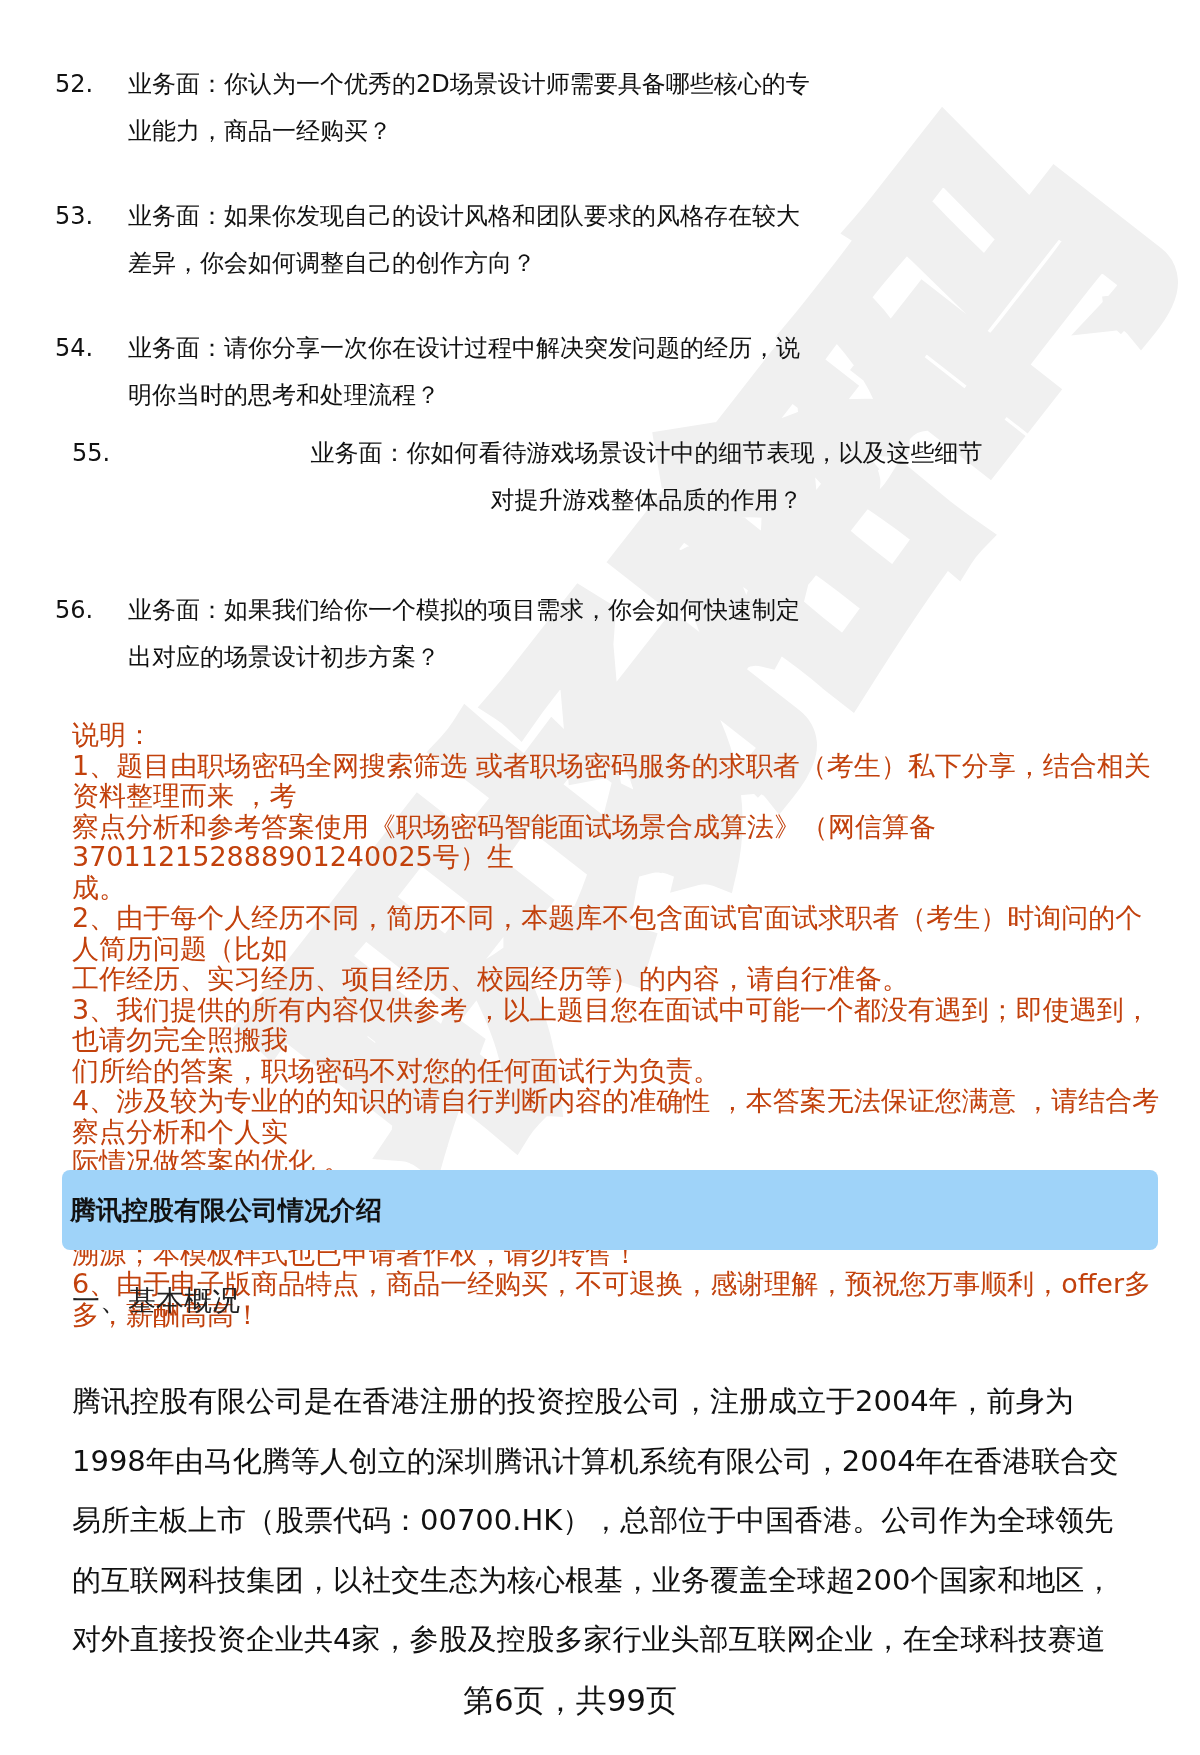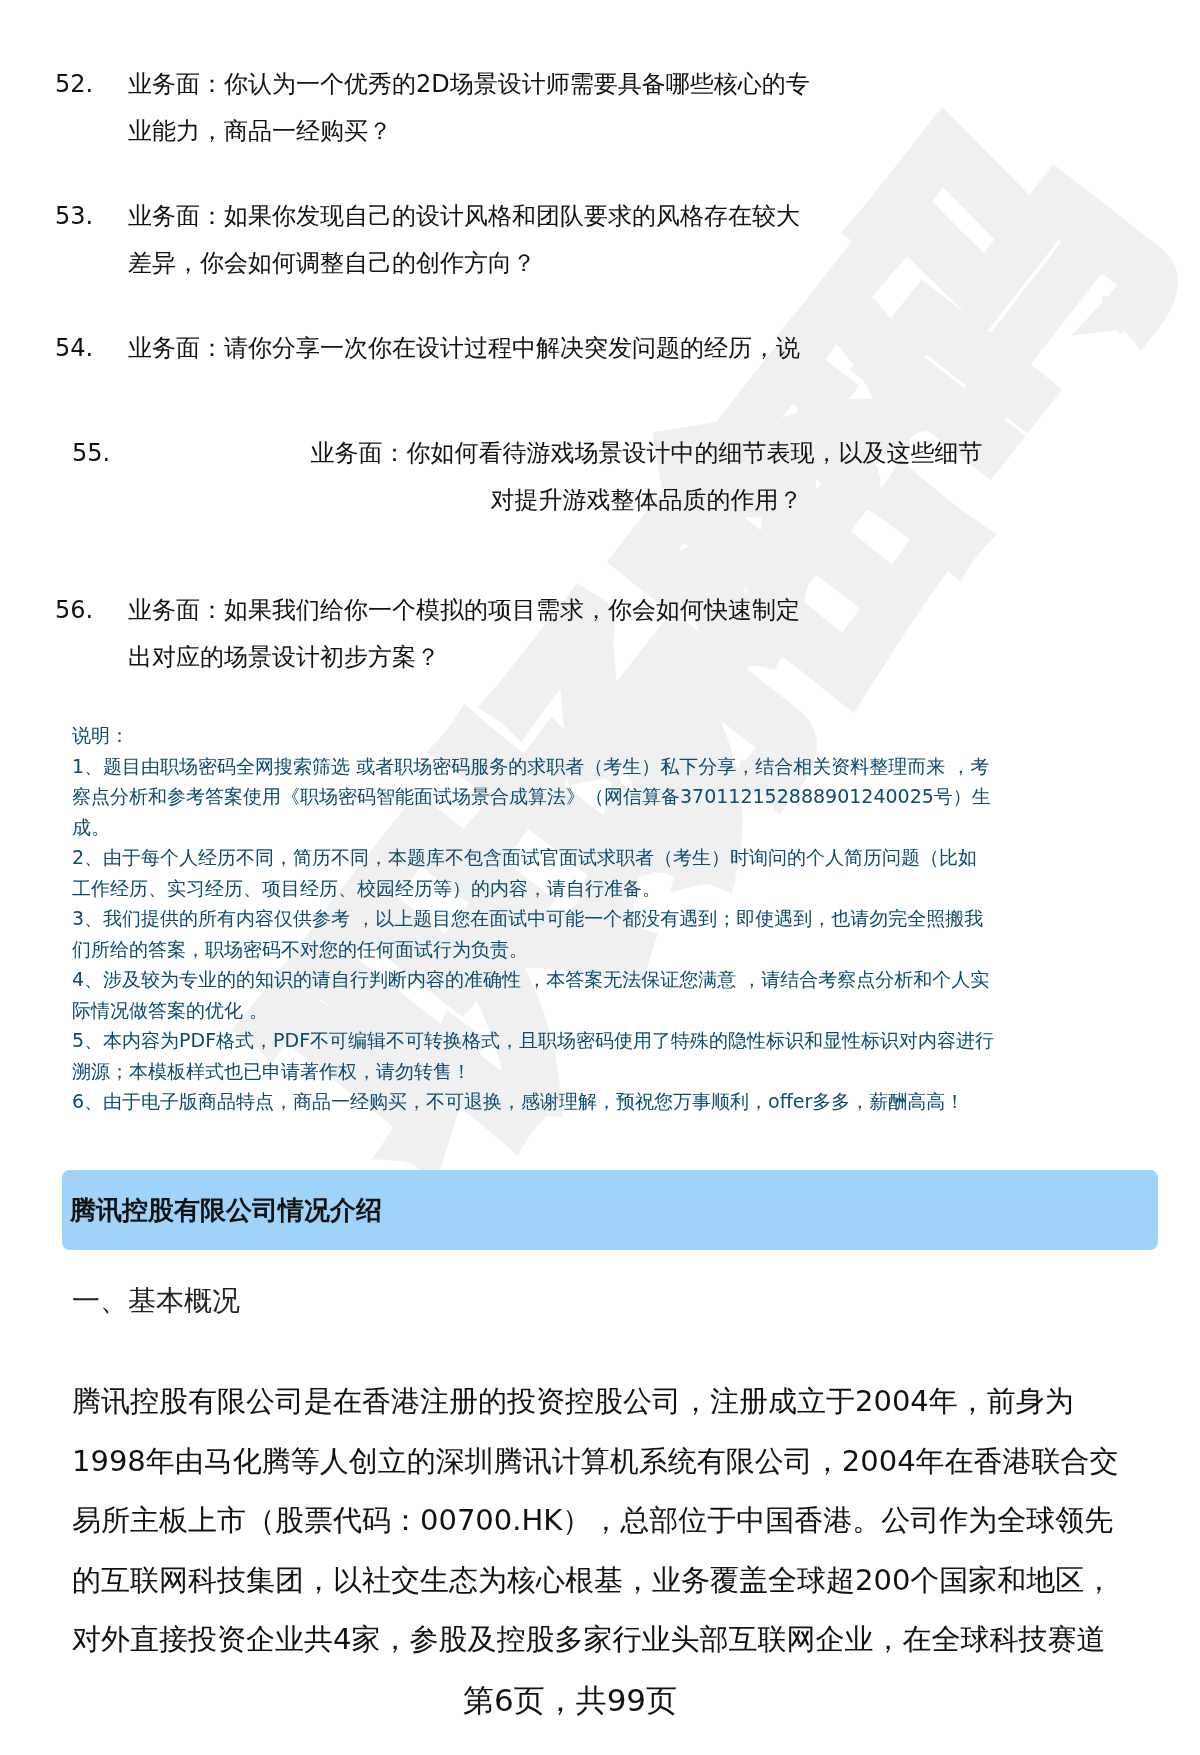--- a/index.html
+++ b/index.html
@@ -17,21 +17,21 @@
     }
     .content { position: relative; z-index: 1; }
     .q {
       position: absolute; left: 55px; width: 1110px;
       font-size: 24px; line-height: 47px; color: #111;
     }
     .q .num { position: absolute; left: 0; top: 0; width: 72px; }
     .q .text { margin-left: 73px; display: block; }
     .notes {
       position: absolute; left: 72px; top: 720px; width: 1090px;
-      font-size: 19px; line-height: 30.5px; color: #0c4a6e;
+      font-size: 27px; line-height: 30.5px; color: #c2410c;
     }
     .notes p { margin: 0; }
     .banner {
       position: absolute; left: 62px; top: 1170px; width: 1096px; height: 80px;
       background: #9fd3f9; border-radius: 8px;
       display: flex; align-items: center; padding-left: 8px; box-sizing: border-box;
     }
     .banner-title { font-size: 26px; font-weight: bold; color: #111; }
     .section-heading {
       position: absolute; left: 72px; top: 1282px; font-size: 28px; color: #222;
@@ -61,20 +61,21 @@
 
   <div class="q" style="top:193px;">
     <span class="num">53.</span>
     <span class="text">业务面：如果你发现自己的设计风格和团队要求的风格存在较大</span>
     <span class="text">差异，你会如何调整自己的创作方向？</span>
   </div>
 
   <div class="q" style="top:325px;">
     <span class="num">54.</span>
     <span class="text">业务面：请你分享一次你在设计过程中解决突发问题的经历，说</span>
+    <span class="text">明你当时的思考和处理流程？</span>
   </div>
 
   <div class="q" style="top:430px;text-align:center;">
     <span class="num">55.</span>
     <span class="text">业务面：你如何看待游戏场景设计中的细节表现，以及这些细节</span>
     <span class="text">对提升游戏整体品质的作用？</span>
   </div>
 
   <div class="q" style="top:587px;">
     <span class="num">56.</span>

